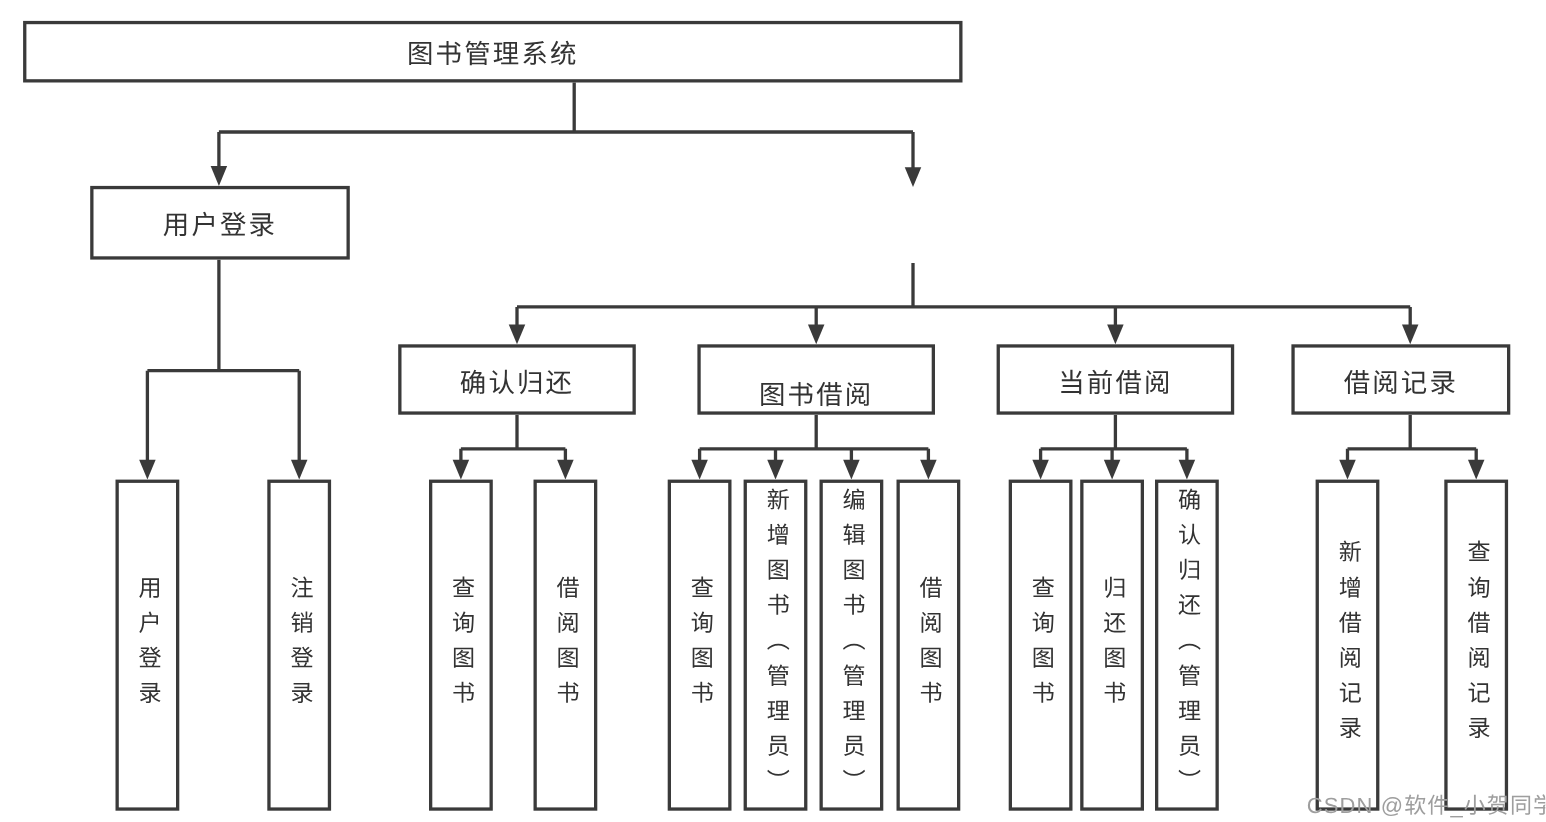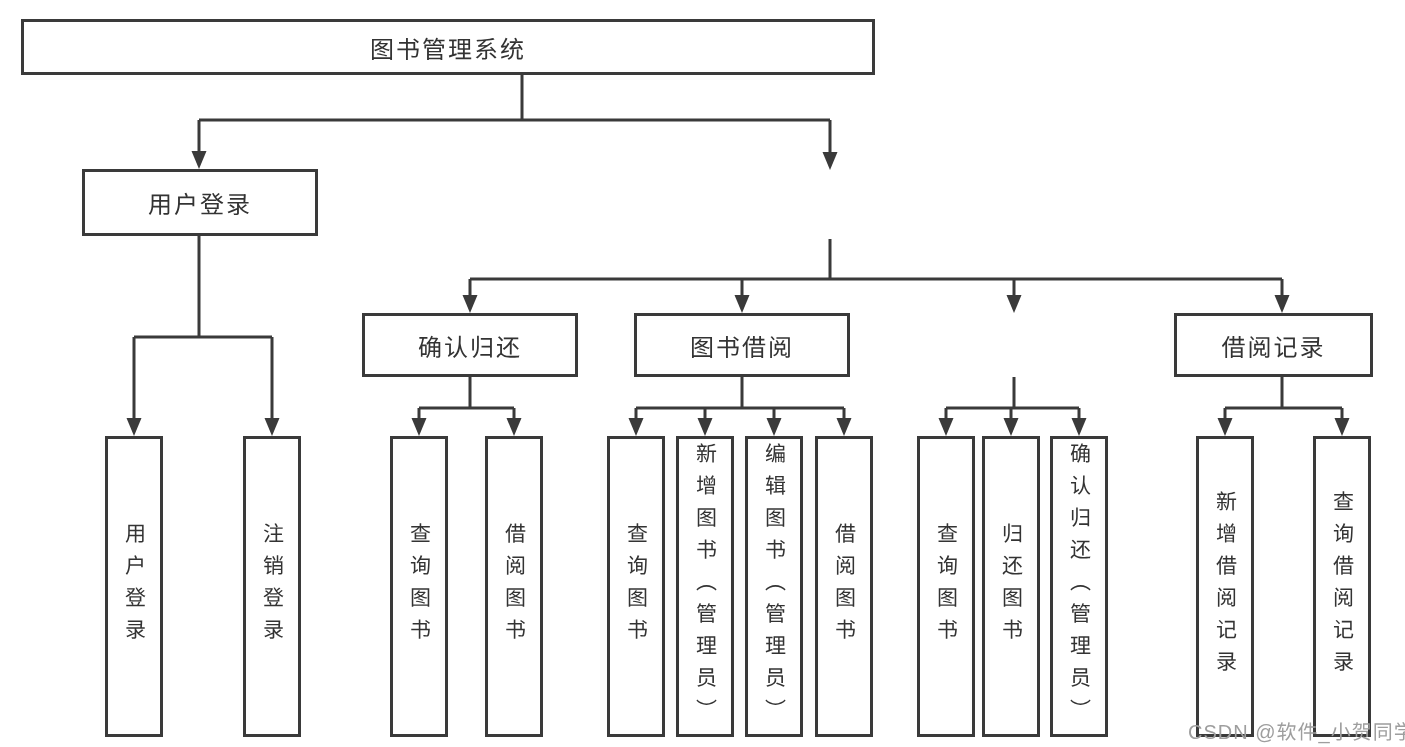--- a/index.html
+++ b/index.html
@@ -114,22 +114,25 @@
     <span>图书管理系统</span>
   </div>
 
   <div class="node hbox" style="left:82px; top:169px; width:236px; height:67px;">
     <span>用户登录</span>
   </div>
 
   <div class="node hbox" style="left:362px; top:313px; width:216px; height:64px;">
     <span>确认归还</span>
   </div>
-  <div class="node hbox" style="left:634px; top:313px; width:216px; height:64px;">
+  <div class="node hbox" style="left:634px; top:313px; width:216px; height:64px;align-items:flex-end;">
     <span>图书借阅</span>
+  </div>
+  <div class="node hbox" style="left:906px; top:313px; width:216px; height:64px;">
+    <span>当前借阅</span>
   </div>
   <div class="node hbox" style="left:1174px; top:313px; width:199px; height:64px;">
     <span>借阅记录</span>
   </div>
 
   <div class="node vbox" style="left:105px;">
     <span class="vtext">用户登录</span>
   </div>
   <div class="node vbox" style="left:243px;">
     <span class="vtext">注销登录</span>

